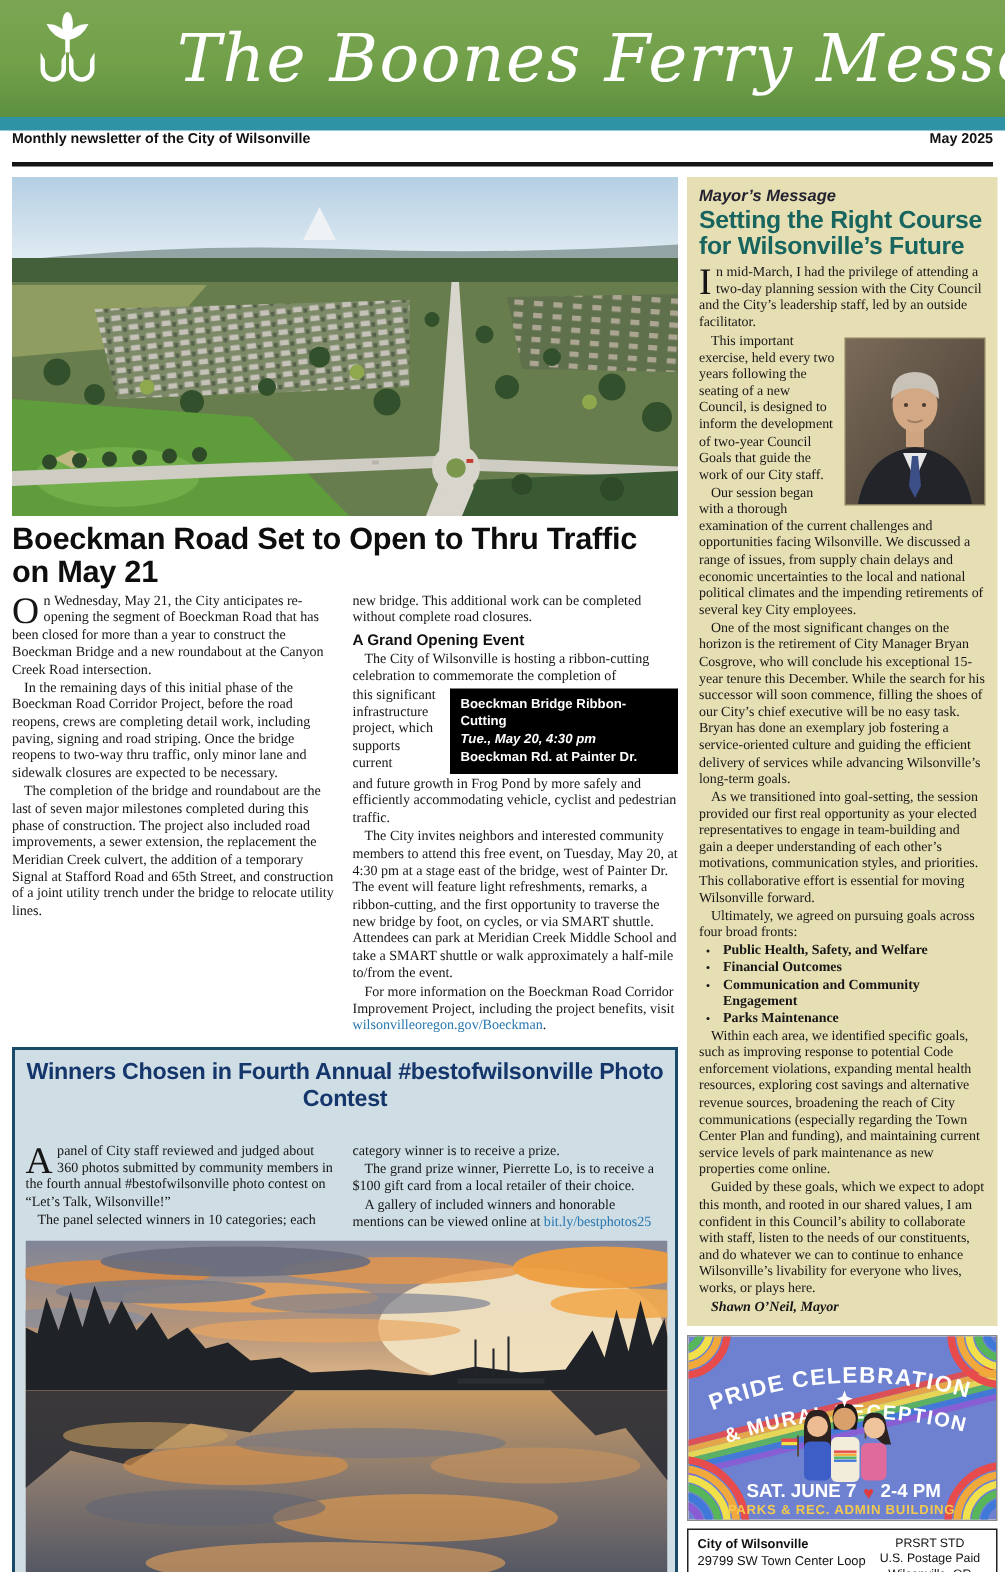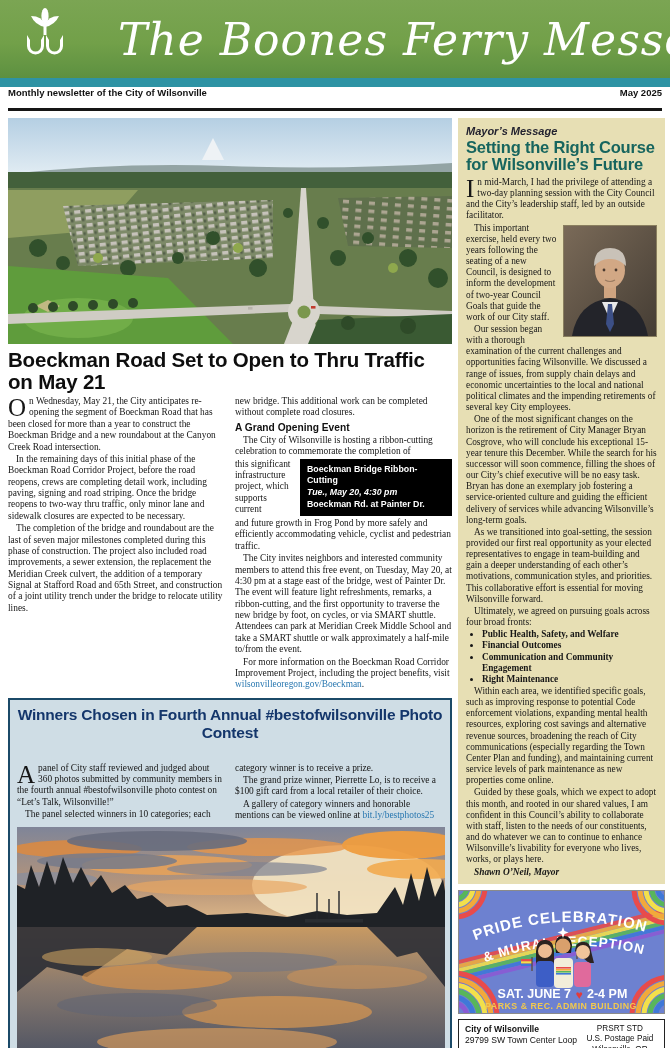--- a/index.html
+++ b/index.html
@@ -191,21 +191,21 @@
       <section class="contest-box">
         <h2 class="contest-headline">Winners Chosen in Fourth Annual #bestofwilsonville Photo Contest</h2>
         <div class="article-cols">
           <div class="acol">
             <p><span class="dropcap">A</span><span>panel of City staff reviewed and judged about 360 photos submitted by community members in the fourth annual #bestofwilsonville photo contest on “Let’s Talk, Wilsonville!”</span></p>
             <p class="ind">The panel selected winners in 10 categories; each</p>
           </div>
           <div class="acol">
             <p>category winner is to receive a prize.</p>
             <p class="ind">The grand prize winner, Pierrette Lo, is to receive a $100 gift card from a local retailer of their choice.</p>
-            <p class="ind"><span>A gallery of category winners and honorable mentions can be viewed online at </span><a class="link">bit.ly/bestphotos25</a></p>
+            <p class="ind"><span>A gallery of included winners and honorable mentions can be viewed online at </span><a class="link">bit.ly/bestphotos25</a></p>
           </div>
         </div>
         <div class="photo" style="margin-top:4px;">
           <svg width="428" height="228" viewBox="0 0 428 228" preserveAspectRatio="none">
             <defs>
               <linearGradient id="sunsky" x1="0" y1="0" x2="0" y2="1">
                 <stop offset="0" stop-color="#7f8598"></stop>
                   <stop offset="0.6" stop-color="#b79579"></stop>
                   <stop offset="1" stop-color="#e3bc8b"></stop>
               </linearGradient>
@@ -278,21 +278,21 @@
           </div>
           <p class="ind">This important exercise, held every two years following the seating of a new Council, is designed to inform the development of two-year Council Goals that guide the work of our City staff.</p>
           <p class="ind">Our session began with a thorough examination of the current challenges and opportunities facing Wilsonville. We discussed a range of issues, from supply chain delays and economic uncertainties to the local and national political climates and the impending retirements of several key City employees.</p>
           <p class="ind">One of the most significant changes on the horizon is the retirement of City Manager Bryan Cosgrove, who will conclude his exceptional 15-year tenure this December. While the search for his successor will soon commence, filling the shoes of our City’s chief executive will be no easy task. Bryan has done an exemplary job fostering a service-oriented culture and guiding the efficient delivery of services while advancing Wilsonville’s long-term goals.</p>
           <p class="ind">As we transitioned into goal-setting, the session provided our first real opportunity as your elected representatives to engage in team-building and gain a deeper understanding of each other’s motivations, communication styles, and priorities. This collaborative effort is essential for moving Wilsonville forward.</p>
           <p class="ind">Ultimately, we agreed on pursuing goals across four broad fronts:</p>
           <ul class="goals">
             <li>Public Health, Safety, and Welfare</li>
             <li>Financial Outcomes</li>
             <li>Communication and Community Engagement</li>
-            <li>Right Maintenance</li>
+            <li>Parks Maintenance</li>
           </ul>
           <p class="ind">Within each area, we identified specific goals, such as improving response to potential Code enforcement violations, expanding mental health resources, exploring cost savings and alternative revenue sources, broadening the reach of City communications (especially regarding the Town Center Plan and funding), and maintaining current service levels of park maintenance as new properties come online.</p>
           <p class="ind">Guided by these goals, which we expect to adopt this month, and rooted in our shared values, I am confident in this Council’s ability to collaborate with staff, listen to the needs of our constituents, and do whatever we can to continue to enhance Wilsonville’s livability for everyone who lives, works, or plays here.</p>
           <p class="signature">Shawn O’Neil, Mayor</p>
         </div>
       </section>
 
       <div class="pride-ad">
         <svg width="205" height="122" viewBox="0 0 205 122">
           <rect width="205" height="122" fill="#6d81d0"></rect>

